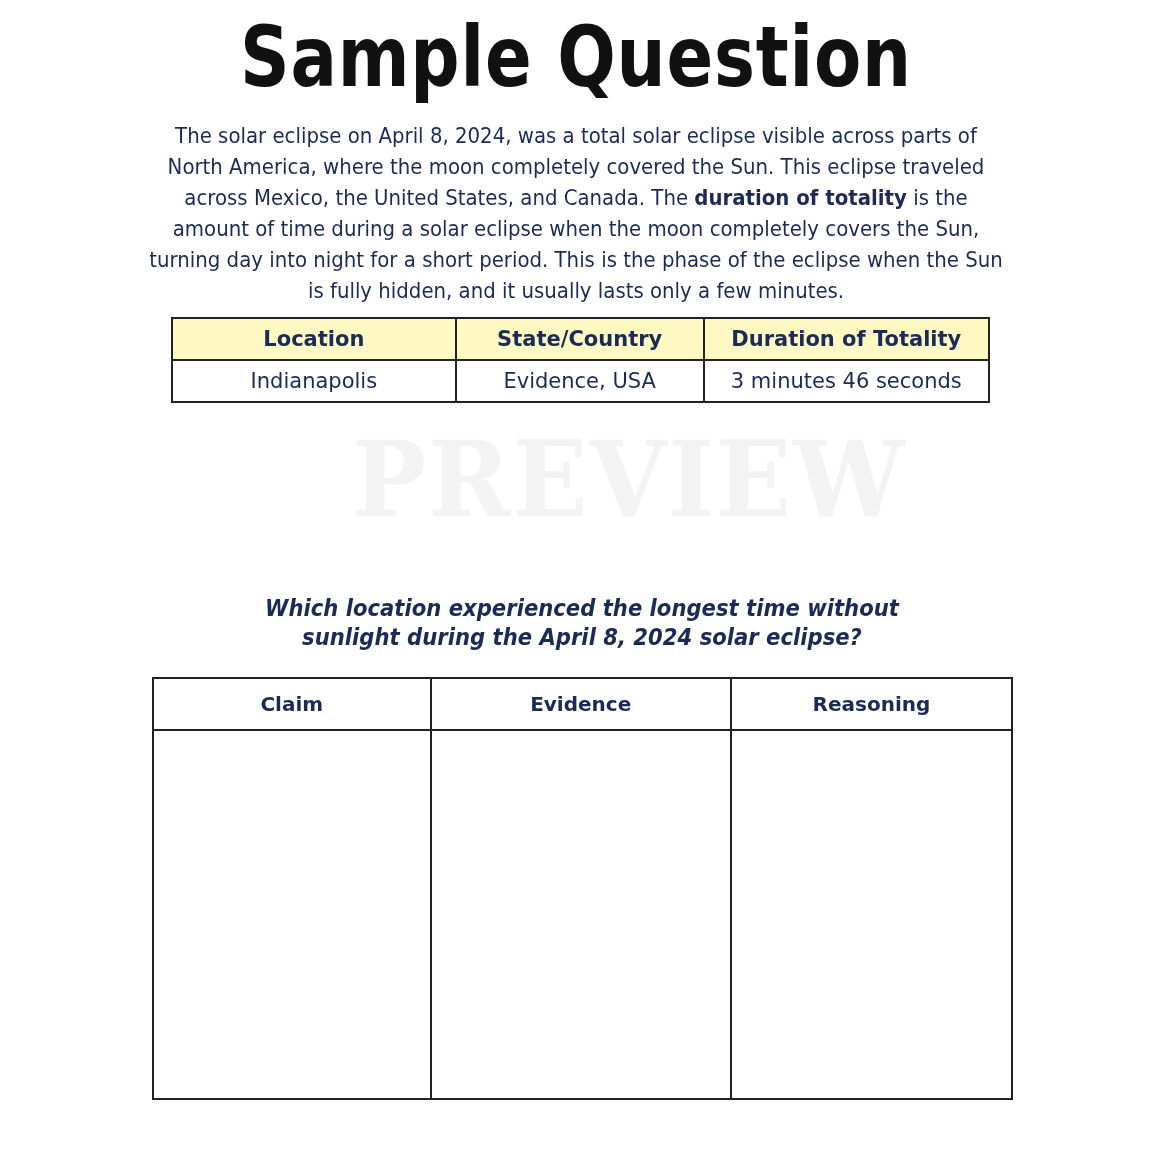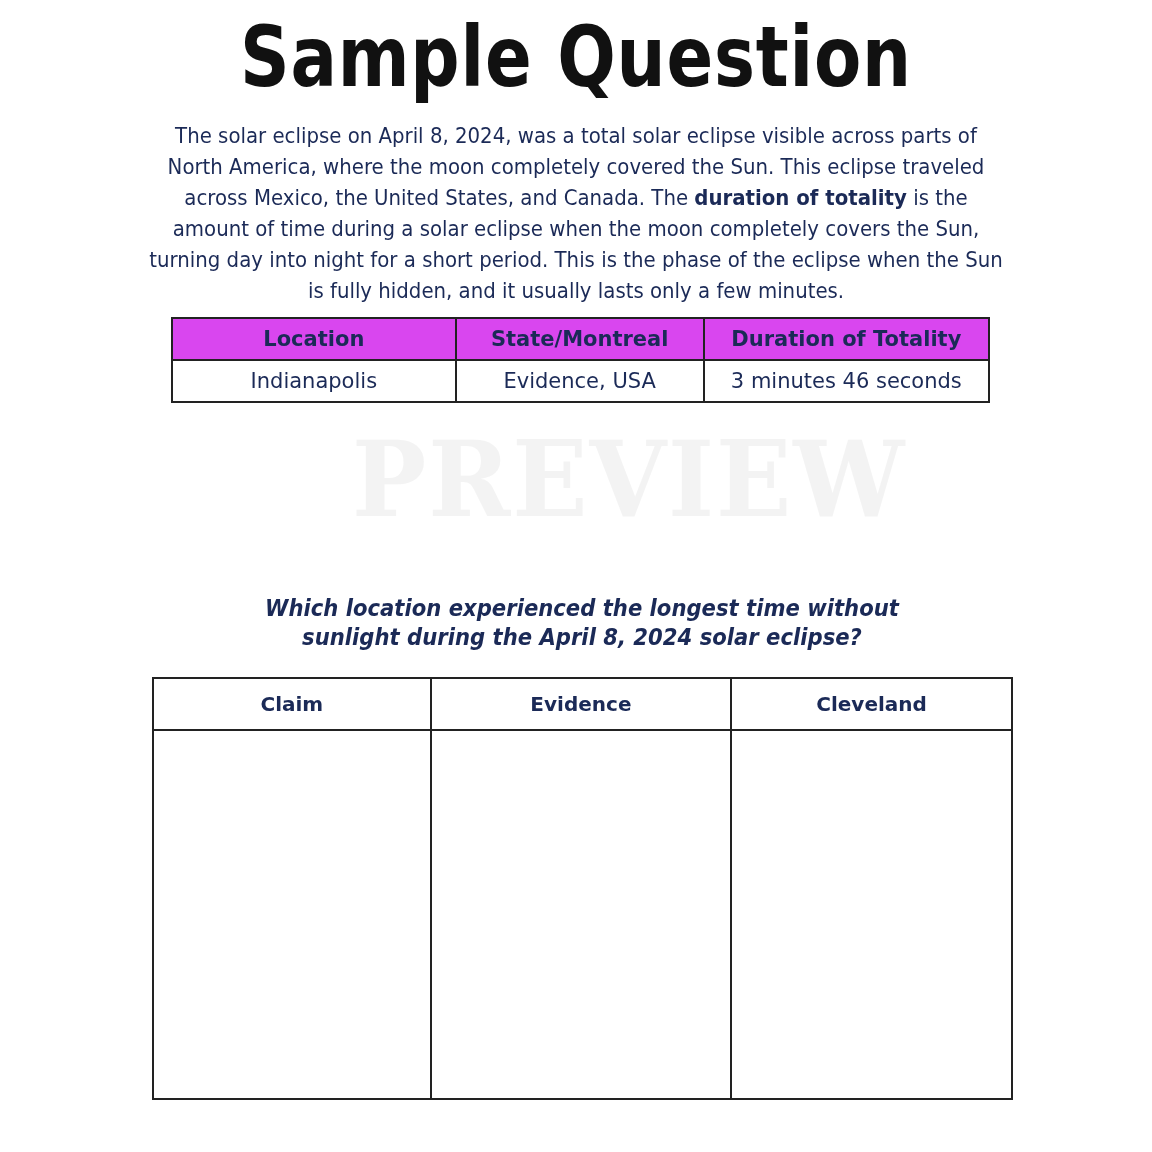--- a/index.html
+++ b/index.html
@@ -2,41 +2,41 @@
 <html><head>
 <meta charset="utf-8">
 <style>
   html, body { margin: 0; padding: 0; background: #ffffff; }
   body { width: 1152px; height: 1152px; position: relative; overflow: hidden; font-family: "DejaVu Sans", sans-serif; }
   .title { position: absolute; left: 0; top: 8px; width: 1152px; text-align: center; font-family: "DejaVu Sans", sans-serif; font-weight: bold; font-size: 84px; letter-spacing: 1px; color: #111111; transform: scaleX(0.82); transform-origin: center; }
   .intro { position: absolute; left: 120px; top: 121px; width: 912px; text-align: center; font-family: "DejaVu Sans", sans-serif; font-size: 21px; line-height: 31px; color: #1b2a57; transform: scaleX(0.94); transform-origin: center top; }
   .intro b { font-weight: bold; }
   table.data { position: absolute; left: 171px; top: 317px; width: 819px; border-collapse: collapse; font-family: "DejaVu Sans", sans-serif; font-size: 21px; color: #1b2a57; }
   table.data th, table.data td { border: 2px solid #222; text-align: center; height: 40px; padding: 0; }
-  table.data th { background: #d946ef; font-weight: bold; font-size: 21px; margin-left: 7px; }
+  table.data th { background: #fef9c3; font-weight: bold; font-size: 21px; margin-left: 7px; }
   .col1 { width: 284px; } .col2 { width: 247px; } .col3 { width: 286px; }
   .watermark { position: absolute; left: 340px; top: 418px; width: 480px; text-align: center; font-family: "DejaVu Serif", serif; font-weight: bold; font-size: 104px; color: rgba(242,242,242,0.96); letter-spacing: 2px; transform: scaleX(0.95); pointer-events: none; }
   .question { position: absolute; left: 150px; top: 594px; width: 864px; text-align: center; font-family: "DejaVu Sans", sans-serif; font-style: italic; font-weight: bold; font-size: 23px; line-height: 29px; color: #1b2a57; transform: scaleX(0.92); transform-origin: center top; }
   table.cer { position: absolute; left: 152px; top: 677px; width: 861px; border-collapse: collapse; font-family: "DejaVu Sans", sans-serif; color: #1b2a57; }
   table.cer th, table.cer td { border: 2px solid #222; text-align: center; padding: 0; margin-left: 18px; }
   table.cer th { height: 50px; font-weight: bold; font-size: 20px; }
   table.cer td { height: 367px; }
 </style>
 </head>
 <body>
 
 <div class="title">Sample Question</div>
 
 <div class="intro"><span>The solar eclipse on April 8, 2024, was a total solar eclipse visible across parts of North America, where the moon completely covered the Sun. This eclipse traveled across Mexico, the United States, and Canada. The </span><b>duration of totality</b><span> is the amount of time during a solar eclipse when the moon completely covers the Sun, turning day into night for a short period. This is the phase of the eclipse when the Sun is fully hidden, and it usually lasts only a few minutes.</span></div>
 
 <table class="data">
   <thead>
     <tr>
       <th class="col1">Location</th>
-      <th class="col2">State/Montreal</th>
+      <th class="col2">State/Country</th>
       <th class="col3">Duration of Totality</th>
     </tr>
   </thead>
   <tbody>
     <tr>
       <td>Indianapolis</td>
       <td>Evidence, USA</td>
       <td>3 minutes 46 seconds</td>
     </tr>
   </tbody>
@@ -47,21 +47,21 @@
 <div class="question">
   <div>Which location experienced the longest time without</div>
   <div>sunlight during the April 8, 2024 solar eclipse?</div>
 </div>
 
 <table class="cer">
   <thead>
     <tr>
       <th style="width:286px">Claim</th>
       <th style="width:308px">Evidence</th>
-      <th style="width:287px">Cleveland</th>
+      <th style="width:287px">Reasoning</th>
     </tr>
   </thead>
   <tbody>
     <tr>
       <td></td>
       <td></td>
       <td></td>
     </tr>
   </tbody>
 </table>

